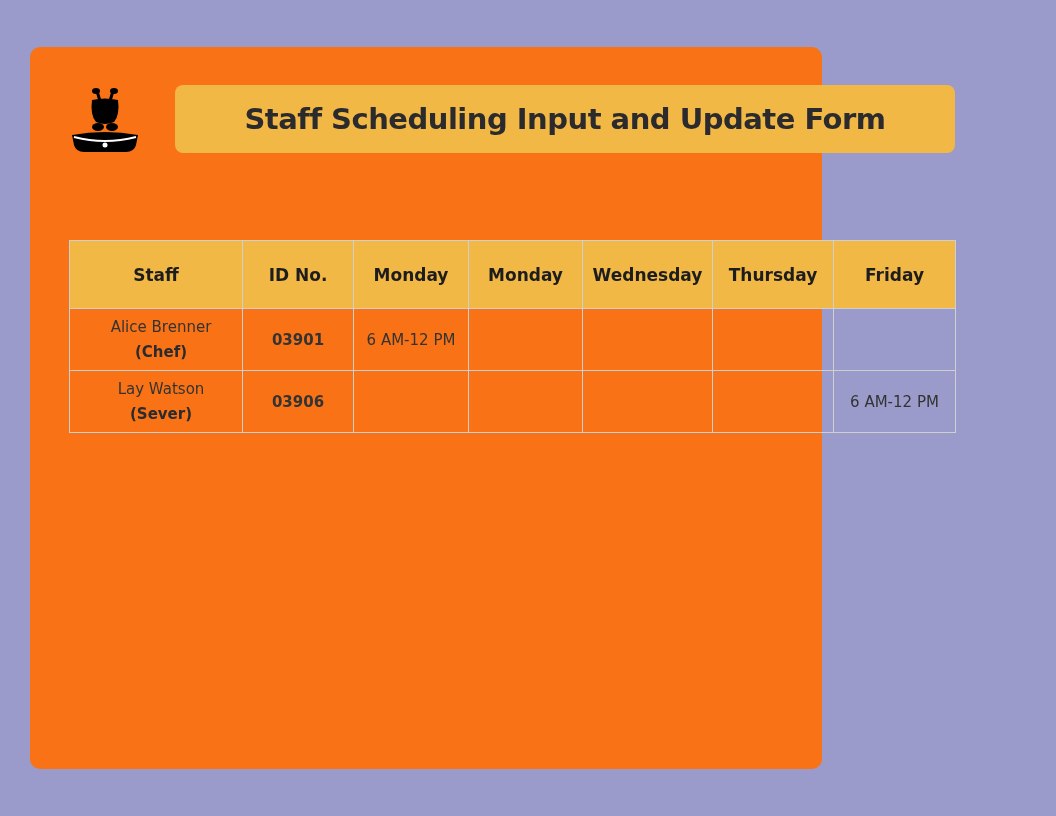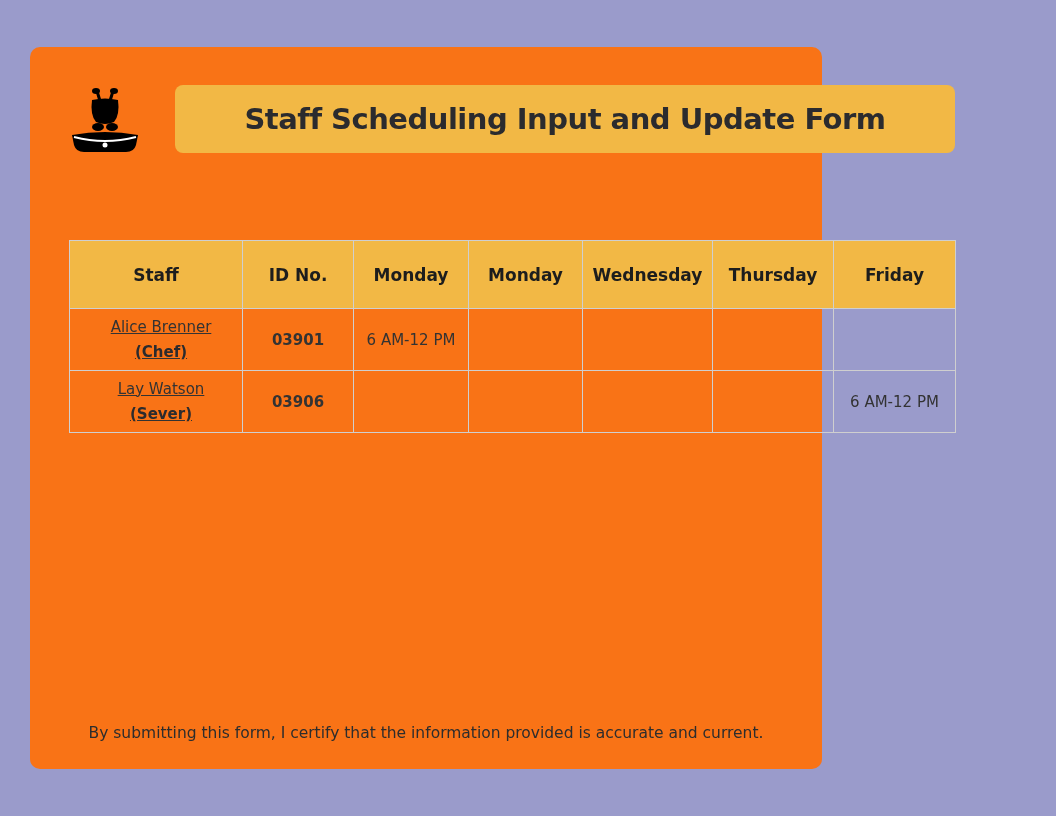--- a/index.html
+++ b/index.html
@@ -64,21 +64,20 @@
     height: 62px;
     font-size: 15px;
     color: #333;
     vertical-align: middle;
     text-align: center;
   }
   td.staff-cell {
     text-align: center;
     padding-left: 10px;
     line-height: 25px;
-    text-decoration: underline;
   }
   .staff-name { display: block; font-weight: normal; color: #333; }
   .staff-role { display: block; font-weight: bold; color: #2b2b2e; }
   td.id-cell { font-weight: bold; color: #2b2b2e; font-size: 15px; }
   .footer-note {
     position: absolute;
     left: 0; right: 0; top: 677px;
     text-align: center;
     font-size: 15.5px;
     color: #2d2d2d;
@@ -154,14 +153,13 @@
         <td class="id-cell">03906</td>
         <td></td>
         <td></td>
         <td></td>
         <td></td>
         <td>6 AM-12 PM</td>
       </tr>
     </tbody>
   </table>
 
-  <div class="footer-note">By submitting this form, I certify that the information provided is accurate and current.</div>
 </div>
 
 </body></html>

